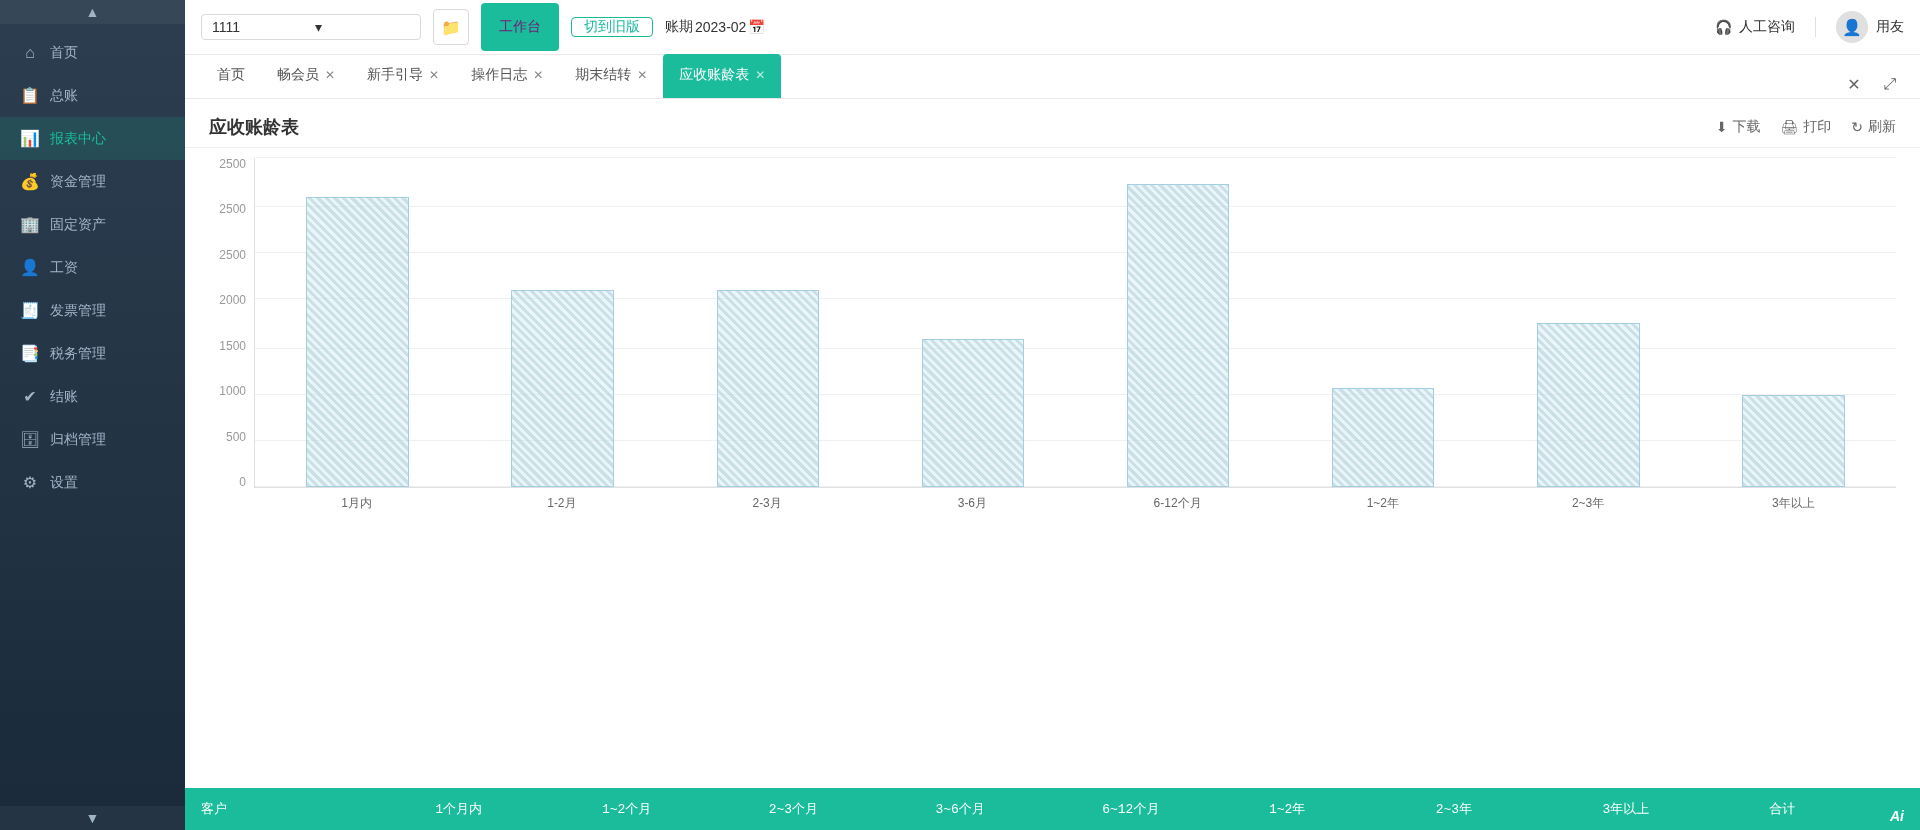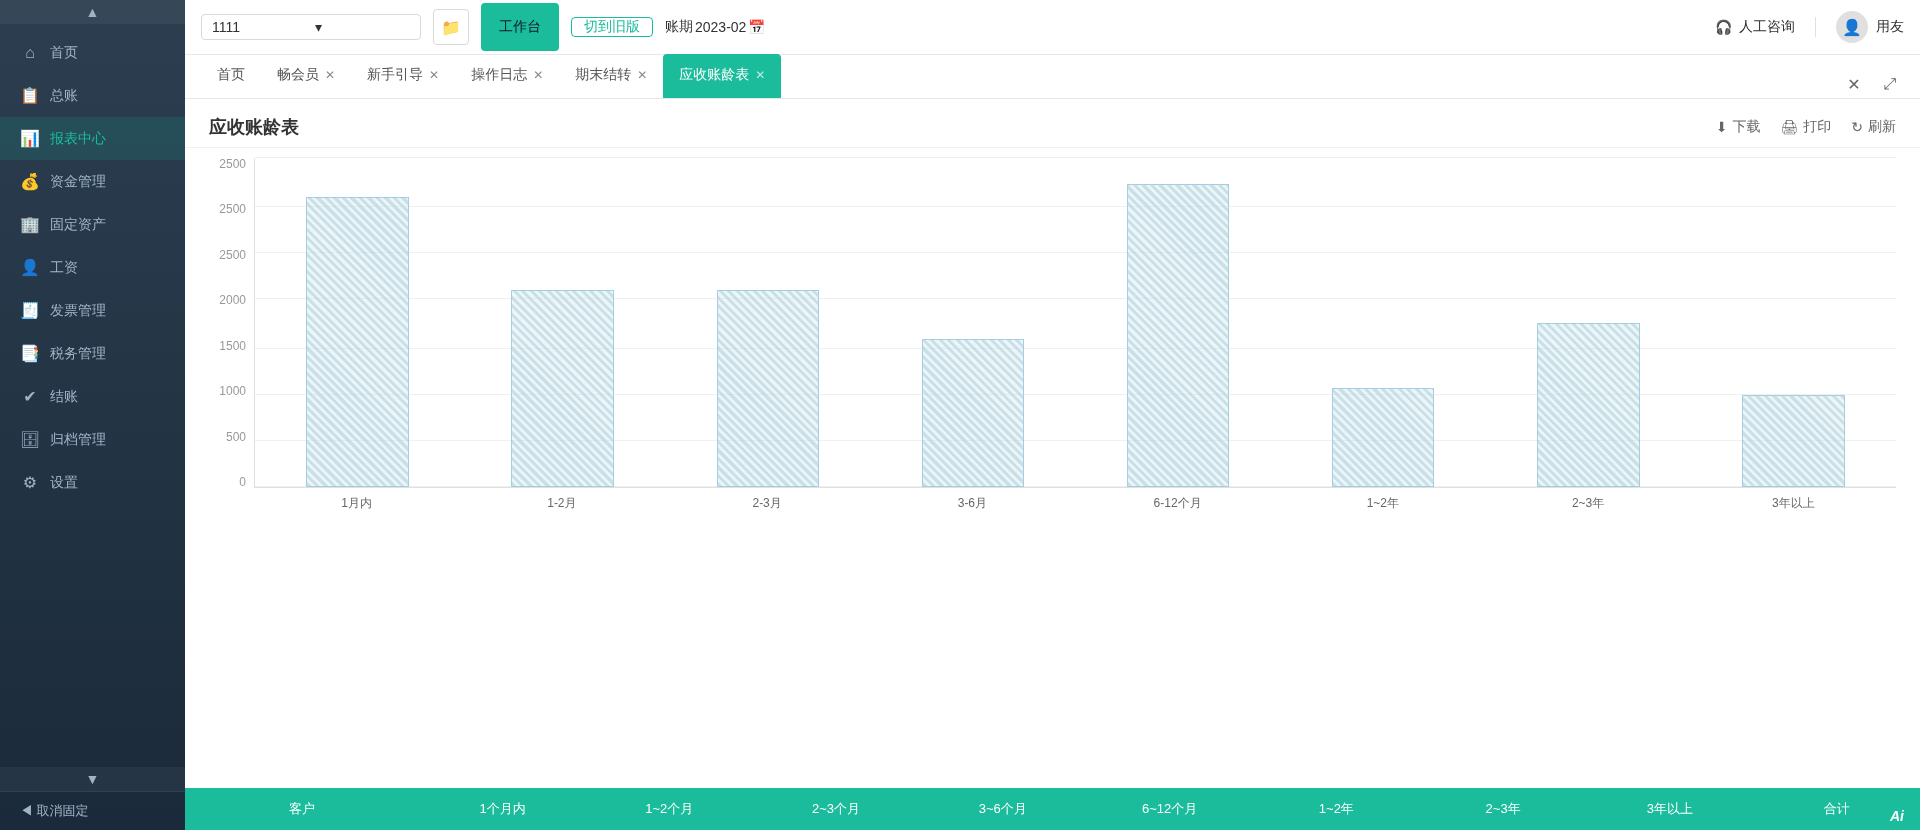--- a/index.html
+++ b/index.html
@@ -98,21 +98,21 @@
       border: 1px solid #d9d9d9;
       border-radius: 4px;
       display: flex; align-items: center; justify-content: center;
       cursor: pointer;
       background: white;
       color: #666;
       font-size: 16px;
     }
     .header-workbench-btn {
       background: #1abc9c;
-      color: #0f172a;
+      color: #701a75;
       border: none;
       border-radius: 4px;
       padding: 15px 18px;
       cursor: pointer;
       font-size: 14px;
     }
     .header-switch-btn {
       border: 1px solid #1abc9c;
       color: #1abc9c;
       background: white;
@@ -334,25 +334,26 @@
 
     
     .table-header {
       background: #1abc9c;
       display: flex;
       padding: 12px 0;
       flex-shrink: 0;
     }
     .th-cell {
       flex: 1;
-      text-align: center;
+      text-align: left;
       color: white;
       font-size: 13px;
       font-weight: normal;
       padding: 0 16px;
+      font-family: Liberation Mono, monospace;
     }
     .th-cell:first-child { flex: 1.5; }
 
     
     .ai-badge {
       position: fixed;
       bottom: 0;
       right: 0;
       background: #1abc9c;
       color: white;
@@ -408,23 +409,20 @@
       <div class="sidebar-item">
         <span class="icon">🗄</span>
         <span>归档管理</span>
       </div>
       <div class="sidebar-item">
         <span class="icon">⚙</span>
         <span>设置</span>
       </div>
     </nav>
   <div class="sidebar-scroll-arrow">▼</div>
-  <div class="sidebar-footer">
-    <span>◀ 取消固定</span>
-  </div>
 </div>
 
 <div class="main-area">
 
   <div class="header">
     <div class="header-company-select">
       <span>1111</span>
       <span>▾</span>
     </div>
     <div class="header-archive-btn">

